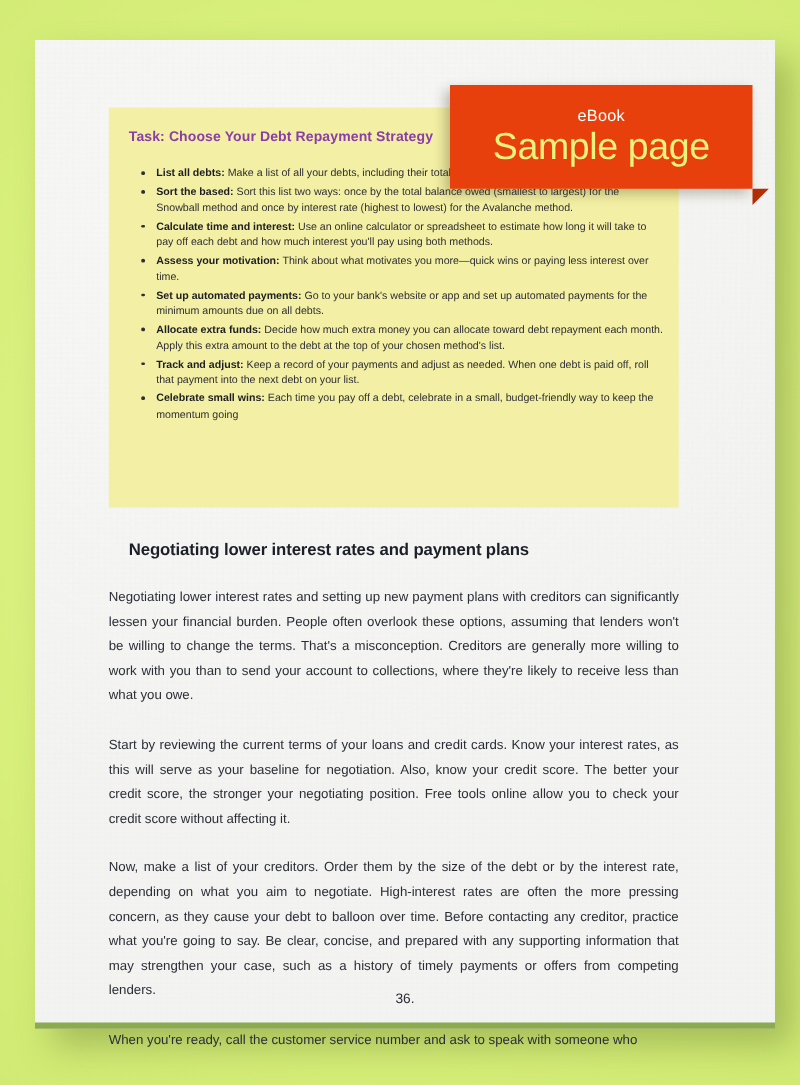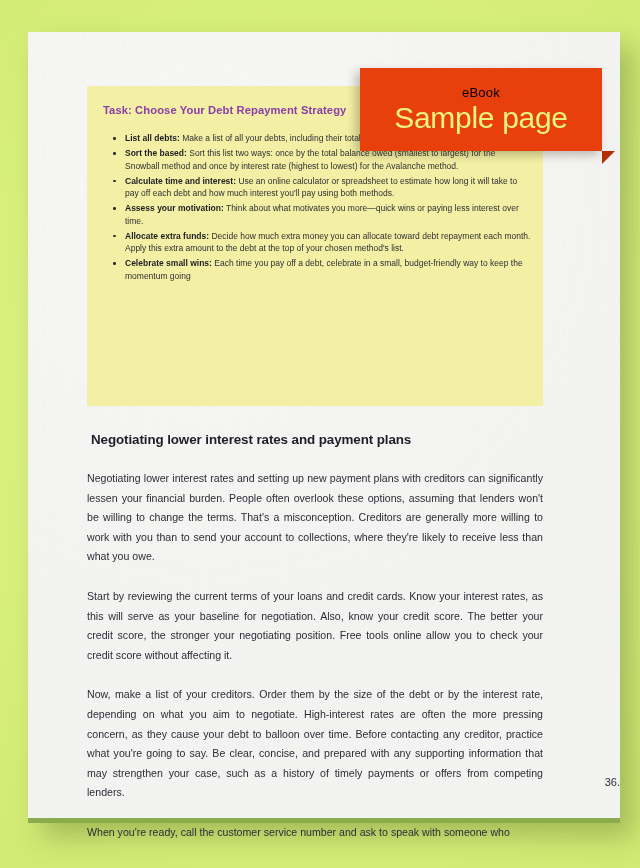--- a/index.html
+++ b/index.html
@@ -125,21 +125,21 @@
   #ribbon-inner {
     position: absolute;
     inset: 0;
     display: flex;
     flex-direction: column;
     align-items: center;
     justify-content: center;
   }
   #ribbon-kicker {
     font-size: 13px;
-    color: #000000;
+    color: #ffffff;
     letter-spacing: 0.2px;
     line-height: 15px;
     margin-bottom: 1px;
   }
   #ribbon-title {
     font-size: 30px;
     font-weight: normal;
     color: #eaf37c;
     letter-spacing: -0.3px;
     line-height: 34px;
@@ -150,59 +150,61 @@
     position: absolute;
     left: 59px;
     top: 400px;
     width: 456px;
   }
   #section-heading {
     font-size: 13.4px;
     font-weight: bold;
     color: #1d1f28;
     letter-spacing: -0.1px;
-    margin: 0 0 22px 4px;
+    margin: 0 0 22px 16px;
   }
   .body-paragraph {
     font-size: 10.6px;
     line-height: 19.6px;
     color: #2b2d36;
     text-align: justify;
     margin: 0 0 20px 0;
   }
   .body-paragraph:last-child {
     margin-bottom: 0;
   }
 
   #page-number {
     position: absolute;
     left: 0;
     right: 0;
-    top: 744px;
-    text-align: right;
+    top: 761px;
+    text-align: center;
     font-size: 11px;
     color: #2b2d36;
   }
 </style>
 </head>
 <body>
 
 <div id="page-backdrop"></div>
 
 <div id="sheet">
   <div id="sheet-texture"></div>
 
   <div id="task-box">
     <div id="task-heading">Task: Choose Your Debt Repayment Strategy</div>
     <ul id="task-list">
         <li><span class="bullet-dot"></span><span class="item-term">List all debts:</span><span> Make a list of all your debts, including their total balances and interest rates.</span></li>
         <li><span class="bullet-dot"></span><span class="item-term">Sort the based:</span><span> Sort this list two ways: once by the total balance owed (smallest to largest) for the Snowball method and once by interest rate (highest to lowest) for the Avalanche method.</span></li>
         <li><span class="bullet-dot"></span><span class="item-term">Calculate time and interest:</span><span> Use an online calculator or spreadsheet to estimate how long it will take to pay off each debt and how much interest you'll pay using both methods.</span></li>
         <li><span class="bullet-dot"></span><span class="item-term">Assess your motivation:</span><span> Think about what motivates you more—quick wins or paying less interest over time.</span></li>
+        <li><span class="bullet-dot"></span><span class="item-term">Set up automated payments:</span><span> Go to your bank's website or app and set up automated payments for the minimum amounts due on all debts.</span></li>
         <li><span class="bullet-dot"></span><span class="item-term">Allocate extra funds:</span><span> Decide how much extra money you can allocate toward debt repayment each month. Apply this extra amount to the debt at the top of your chosen method's list.</span></li>
+        <li><span class="bullet-dot"></span><span class="item-term">Track and adjust:</span><span> Keep a record of your payments and adjust as needed. When one debt is paid off, roll that payment into the next debt on your list.</span></li>
         <li><span class="bullet-dot"></span><span class="item-term">Celebrate small wins:</span><span> Each time you pay off a debt, celebrate in a small, budget-friendly way to keep the momentum going</span></li>
       </ul>
   </div>
 
   <div id="body-content">
     <h2 id="section-heading">Negotiating lower interest rates and payment plans</h2>
     <div id="paragraphs-host">
         <p class="body-paragraph">Negotiating lower interest rates and setting up new payment plans with creditors can significantly lessen your financial burden. People often overlook these options, assuming that lenders won't be willing to change the terms. That's a misconception. Creditors are generally more willing to work with you than to send your account to collections, where they're likely to receive less than what you owe.</p>
         <p class="body-paragraph">Start by reviewing the current terms of your loans and credit cards. Know your interest rates, as this will serve as your baseline for negotiation. Also, know your credit score. The better your credit score, the stronger your negotiating position. Free tools online allow you to check your credit score without affecting it.</p>
         <p class="body-paragraph">Now, make a list of your creditors. Order them by the size of the debt or by the interest rate, depending on what you aim to negotiate. High-interest rates are often the more pressing concern, as they cause your debt to balloon over time. Before contacting any creditor, practice what you're going to say. Be clear, concise, and prepared with any supporting information that may strengthen your case, such as a history of timely payments or offers from competing lenders.</p>

